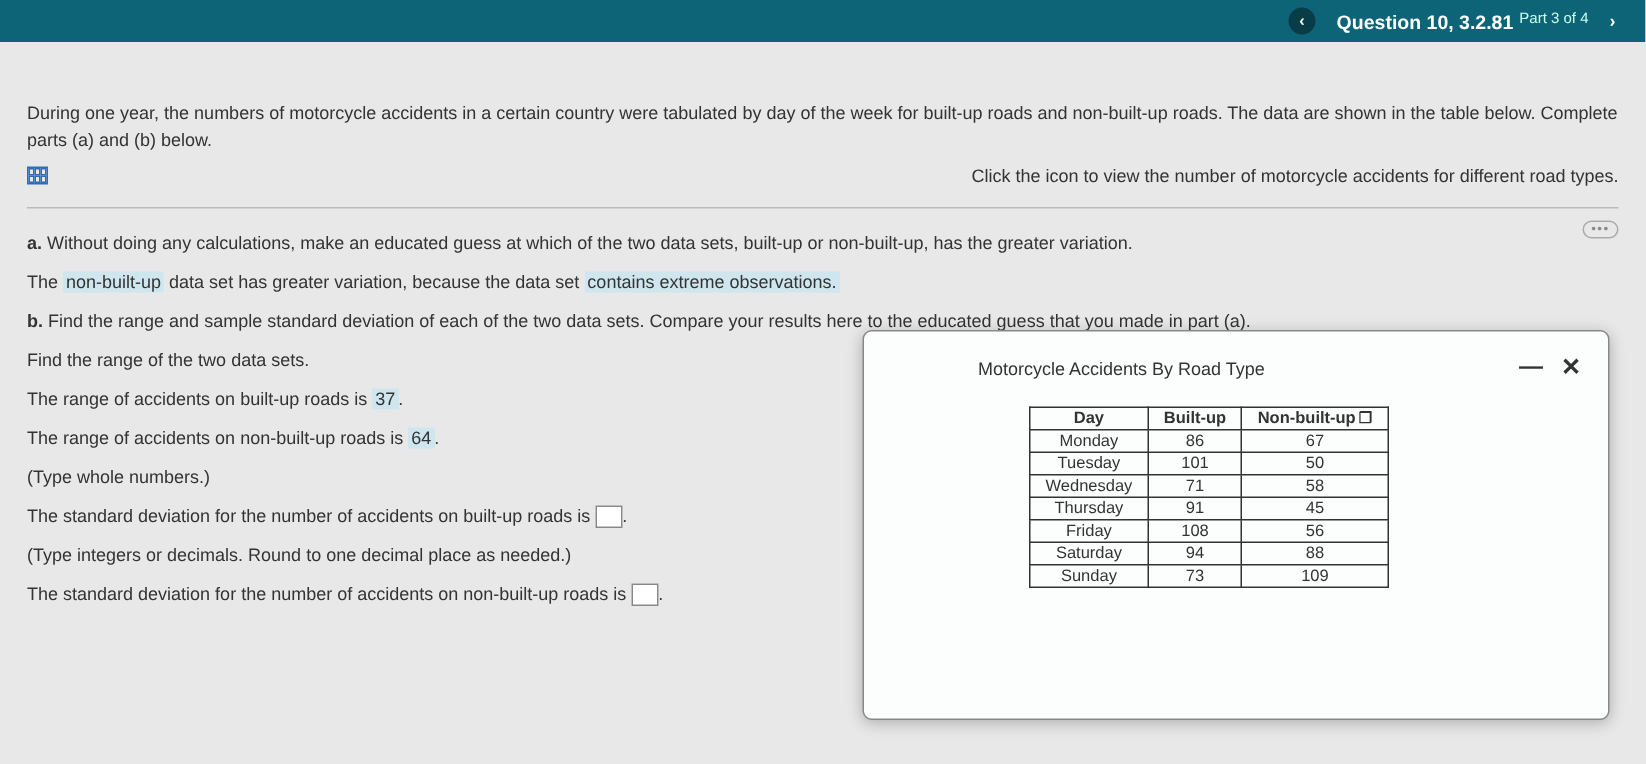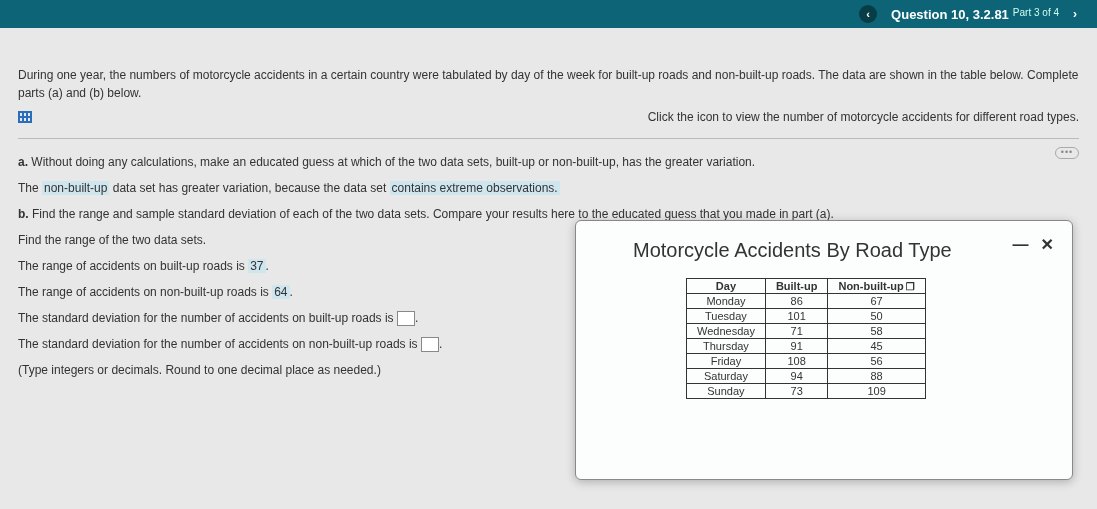--- a/index.html
+++ b/index.html
@@ -58,21 +58,21 @@
       position: absolute;
       top: 220px; left: 575px;
       width: 498px; height: 260px;
       background: #fcfdfd;
       border: 1px solid #888;
       border-radius: 6px;
       box-shadow: 0 2px 10px rgba(0,0,0,0.25);
       padding: 14px 18px 12px 18px;
     }
     .popup-hdr { display: flex; justify-content: space-between; align-items: flex-start; }
-    .popup-title { font-size: 20px; font-weight: normal; margin: 4px 0 0 39px; }
+    .popup-title { font-size: 12px; font-weight: normal; margin: 4px 0 0 58px; }
     .popup-ctrls { display: flex; gap: 12px; align-items: center; font-size: 16px; }
     .popup-ctrls span { cursor: pointer; font-weight: bold; }
     .data-table {
       border-collapse: collapse; margin: 16px 0 0 92px; font-size: 11px;
     }
     .data-table th, .data-table td {
       border: 1px solid #333; padding: 1px 10px; text-align: center;
     }
     .data-table th { font-weight: bold; }
     .data-table td.day { text-align: center; }
@@ -129,29 +129,30 @@
       <span>Find the range and sample standard deviation of each of the two data sets. Compare your results here to the educated guess that you made in part (a).</span>
     </p>
     <p>Find the range of the two data sets.</p>
 
     <p>
       <span>The range of accidents on built-up roads is </span><span class="hl">37</span><span>.</span>
     </p>
     <p>
       <span>The range of accidents on non-built-up roads is </span><span class="hl">64</span><span>.</span>
     </p>
+    <p>(Type whole numbers.)</p>
 
 
     <p>
       <span>The standard deviation for the number of accidents on built-up roads is </span><span class="answer-box"></span><span>.</span>
     </p>
+    <p>(Type integers or decimals. Round to one decimal place as needed.)</p>
     <p>
       <span>The standard deviation for the number of accidents on non-built-up roads is </span><span class="answer-box"></span><span>.</span>
     </p>
-    <p>(Type integers or decimals. Round to one decimal place as needed.)</p>
   </div>
 </div>
 
 <div class="popup">
   <div class="popup-hdr">
     <div class="popup-title">Motorcycle Accidents By Road Type</div>
     <div class="popup-ctrls">
       <span>—</span>
       <span>✕</span>
     </div>

